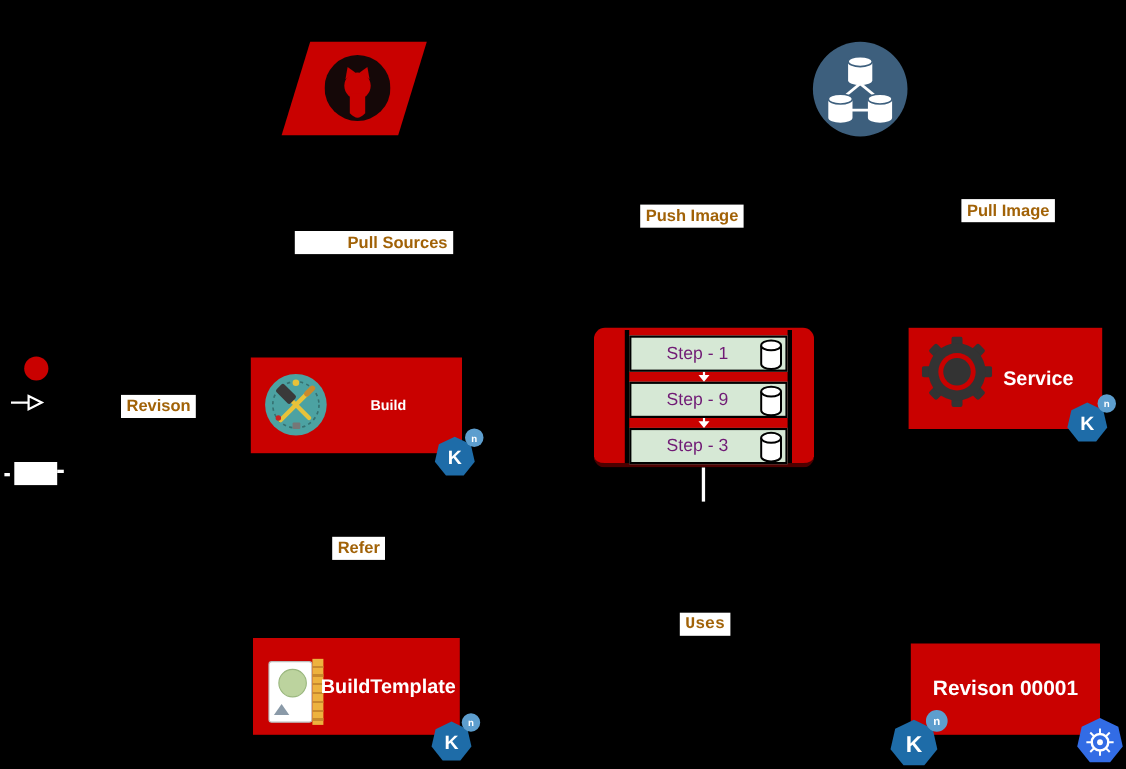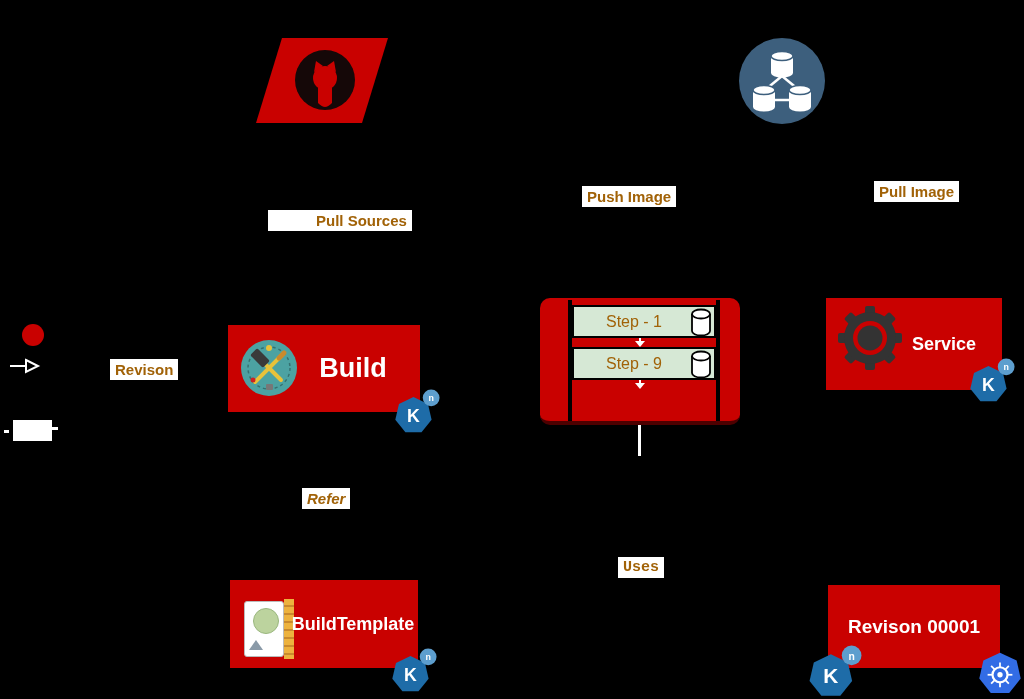--- a/index.html
+++ b/index.html
@@ -22,21 +22,21 @@
   
   .steps-box{
     position:absolute;left:540px;top:298px;width:200px;height:127px;
     background:#C90100;border-radius:10px;border-bottom:4px solid #4d0000;
     box-sizing:border-box;
   }
   .steps-vline{position:absolute;width:4px;background:#000;}
   .step-row{
     position:absolute;left:572px;width:144px;height:33px;background:#D6E8D5;
     border:2px solid #000;box-sizing:border-box;display:flex;align-items:center;
-    justify-content:center;color:#a16207;font-size:16px;
+    justify-content:center;color:#701a75;font-size:16px;
   }
   .step-row .step-text{padding-right:20px;}
   .step-cyl{position:absolute;right:2px;top:1px;}
   .badge-svg{position:absolute;}
   .white-rect{position:absolute;background:#fff;}
   .circle{border-radius:50%;}
 </style>
 </head>
 <body>
 
@@ -81,52 +81,59 @@
     <polygon points="18,3 30,9 18,15" fill="none" stroke="#fff" stroke-width="2"></polygon>
   </svg>
   <div class="white-rect" style="left:13px;top:420px;width:39px;height:21px;"></div>
   <div class="white-rect" style="left:52px;top:427px;width:6px;height:3px;"></div>
   <div class="white-rect" style="left:4px;top:430px;width:5px;height:3px;"></div>
 
   <div class="edge-label" style="left:268px;top:210px;padding-left:48px;">Pull Sources</div>
   <div class="edge-label" style="left:582px;top:186px;">Push Image</div>
   <div class="edge-label" style="left:874px;top:181px;">Pull Image</div>
   <div class="edge-label" style="left:110px;top:359px;">Revison</div>
-  <div class="edge-label" style="left:302px;top:488px;font-style:italic;">Refer</div>
+  <div class="edge-label" style="left:302px;top:488px;">Refer</div>
   <div class="edge-label" style="left:618px;top:557px;font-family:Liberation Mono, monospace;">Uses</div>
 
   <div class="node" style="left:228px;top:325px;width:192px;height:87px;">
     <div class="abs circle" style="left:13px;top:15px;width:56px;height:56px;background:#4CA2A2;">
       <svg width="56" height="56" viewBox="0 0 56 56">
         <circle cx="28" cy="28" r="21" fill="none" stroke="rgba(0,0,0,0.3)" stroke-width="1.5" stroke-dasharray="3,3"></circle>
         <line x1="14" y1="42" x2="42" y2="14" stroke="#E8C23A" stroke-width="4" stroke-linecap="round"></line>
         <line x1="38" y1="18" x2="43" y2="13" stroke="#C98A2D" stroke-width="5" stroke-linecap="round"></line>
         <line x1="20" y1="20" x2="40" y2="40" stroke="#E8C23A" stroke-width="4" stroke-linecap="round"></line>
         <rect x="10" y="13" width="18" height="10" rx="2" fill="#3a3a3a" transform="rotate(45 19 18)"></rect>
         <circle cx="28" cy="8" r="3" fill="#E8C23A"></circle>
         <circle cx="12" cy="40" r="2.5" fill="#CC2222"></circle>
         <rect x="25" y="44" width="7" height="6" rx="1" fill="#777"></rect>
       </svg>
     </div>
-    <span class="node-label abs" style="left:70px;top:0;width:110px;height:87px;display:flex;align-items:center;justify-content:center;font-size:27px;">Build</span>
+    <span class="node-label abs" style="left:70px;top:0;width:110px;height:87px;display:flex;align-items:center;justify-content:center;font-size:13px;">Build</span>
   </div>
 
   <div class="steps-box"></div>
   <div class="steps-vline" style="left:568px;top:300px;height:121px;"></div>
   <div class="steps-vline" style="left:716px;top:300px;height:121px;"></div>
 
   <div class="step-row" style="top:305px;">
     <span class="step-text">Step - 1</span>
     <svg class="step-cyl" width="22" height="29" viewBox="0 0 22 29">
       <path d="M2,6 L2,23 A9,4.5 0 0 0 20,23 L20,6" fill="#fff" stroke="#000" stroke-width="1.8"></path>
       <ellipse cx="11" cy="6" rx="9" ry="4.5" fill="#fff" stroke="#000" stroke-width="1.8"></ellipse>
     </svg>
   </div>
   <div class="step-row" style="top:347px;">
     <span class="step-text">Step - 9</span>
+    <svg class="step-cyl" width="22" height="29" viewBox="0 0 22 29">
+      <path d="M2,6 L2,23 A9,4.5 0 0 0 20,23 L20,6" fill="#fff" stroke="#000" stroke-width="1.8"></path>
+      <ellipse cx="11" cy="6" rx="9" ry="4.5" fill="#fff" stroke="#000" stroke-width="1.8"></ellipse>
+    </svg>
+  </div>
+  <div class="step-row" style="top:389px;">
+    <span class="step-text">Step - 3</span>
     <svg class="step-cyl" width="22" height="29" viewBox="0 0 22 29">
       <path d="M2,6 L2,23 A9,4.5 0 0 0 20,23 L20,6" fill="#fff" stroke="#000" stroke-width="1.8"></path>
       <ellipse cx="11" cy="6" rx="9" ry="4.5" fill="#fff" stroke="#000" stroke-width="1.8"></ellipse>
     </svg>
   </div>
 
   <svg class="abs" style="left:633px;top:338px;" width="14" height="9" viewBox="0 0 14 9">
     <line x1="7" y1="0" x2="7" y2="4" stroke="#fff" stroke-width="2"></line>
     <polygon points="2,3 12,3 7,9" fill="#fff"></polygon>
   </svg>

